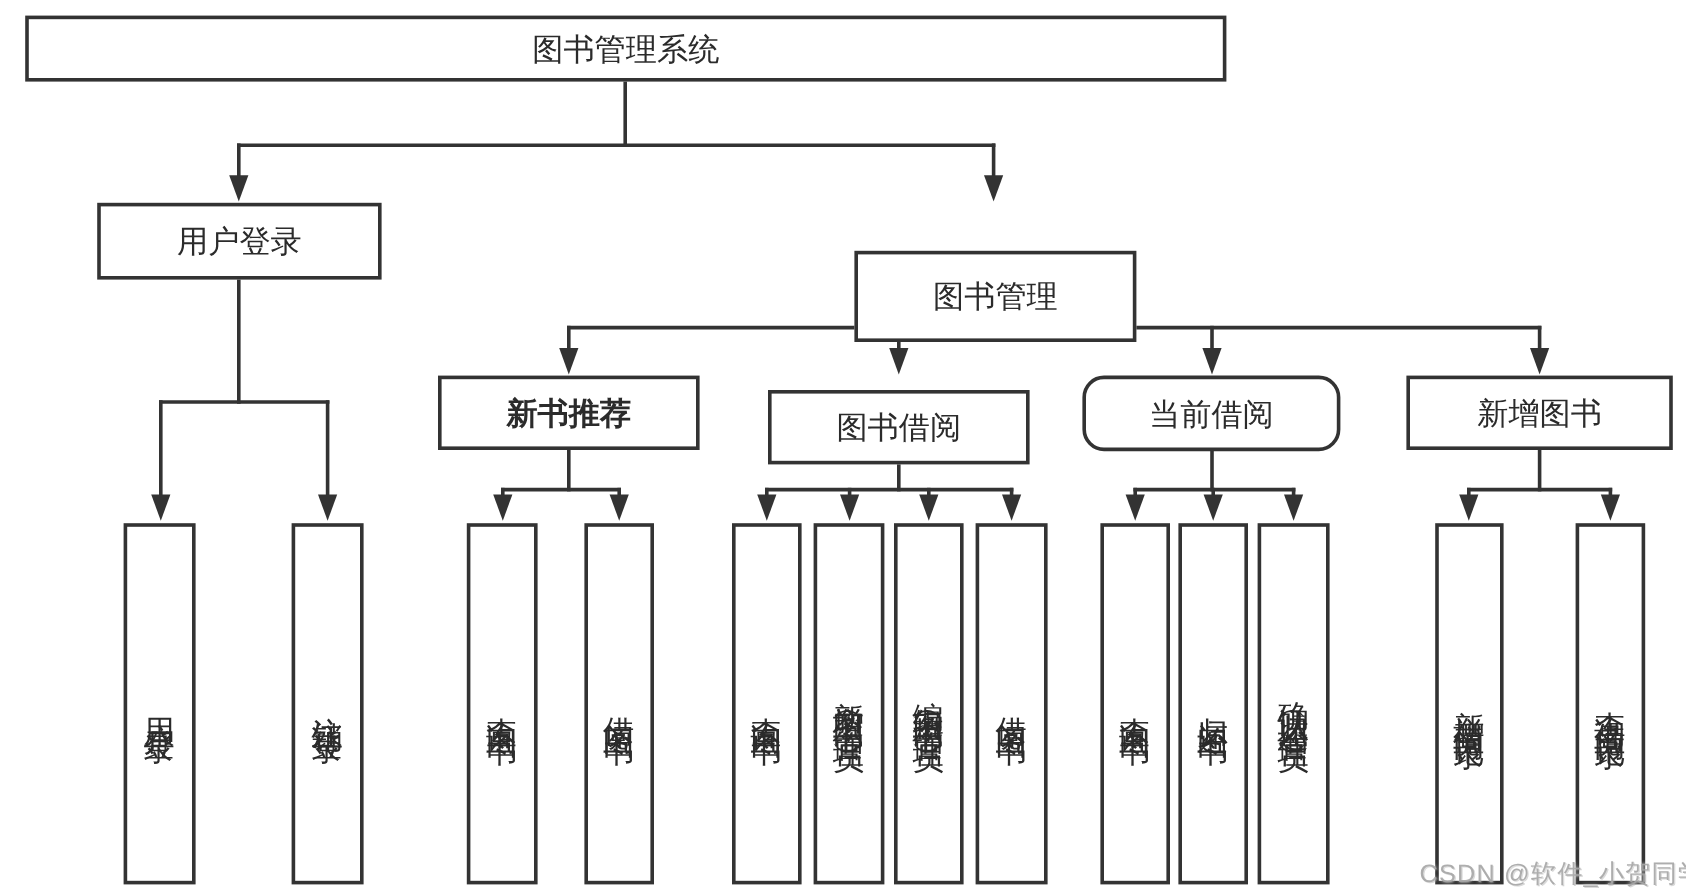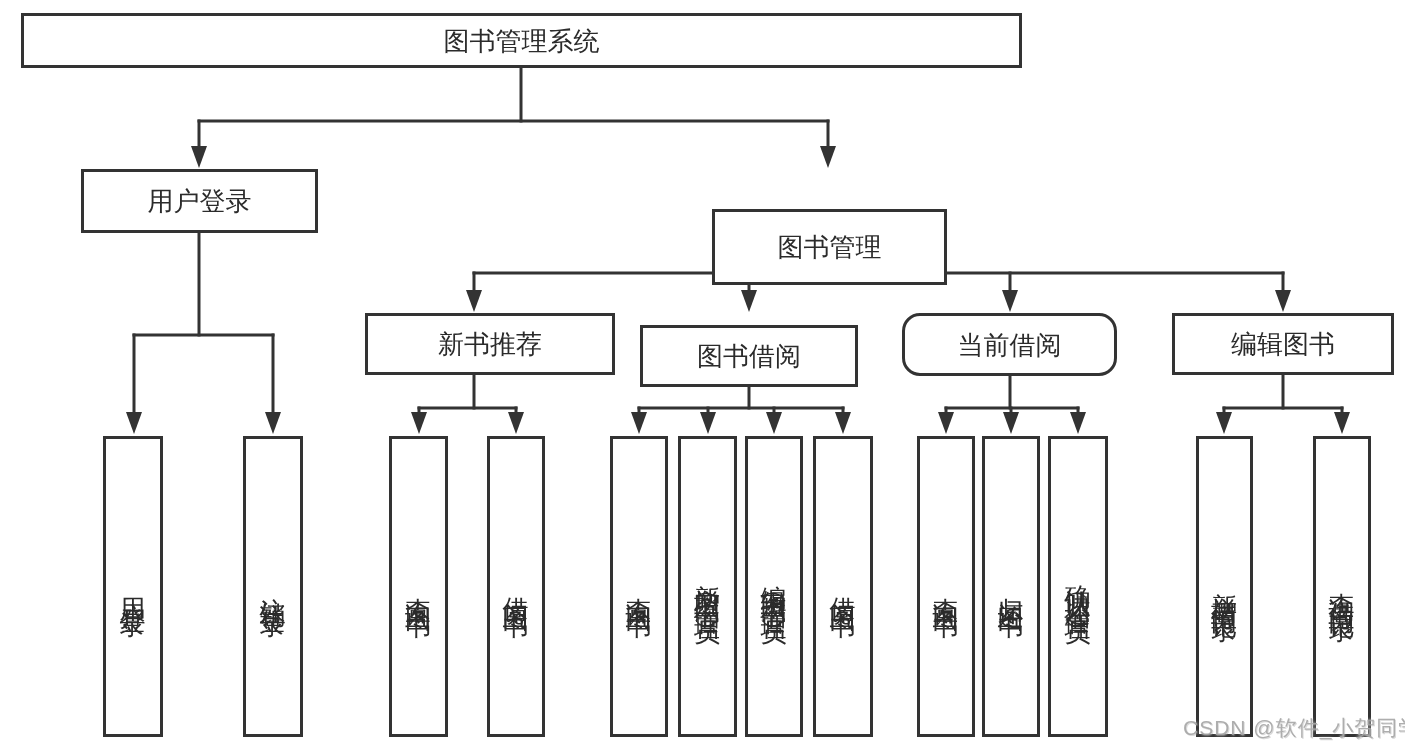--- a/index.html
+++ b/index.html
@@ -136,24 +136,24 @@
       <line x1="1342" y1="408" x2="1342" y2="414"></line>
       <polygon points="1334,412 1350,412 1342,434"></polygon>
     </g>
   </svg>
 
   <div class="node" style="left:21px; top:13px; width:1001px; height:55px;">图书管理系统</div>
 
   <div class="node" style="left:81px; top:169px; width:237px; height:64px;">用户登录</div>
   <div class="node" style="left:712px; top:169px; width:235px; height:76px;margin-top:40px;">图书管理</div>
 
-  <div class="node" style="left:365px; top:313px; width:250px; height:62px;">新书推荐</div>
+  <div class="node" style="left:365px; top:313px; width:218px; height:62px;font-weight:bold;">新书推荐</div>
   <div class="node" style="left:640px; top:313px; width:218px; height:62px;margin-top:12px;">图书借阅</div>
   <div class="node" style="left:902px; top:313px; width:215px; height:63px;border-radius:18px;">当前借阅</div>
-  <div class="node" style="left:1172px; top:313px; width:222px; height:62px;">编辑图书</div>
+  <div class="node" style="left:1172px; top:313px; width:222px; height:62px;">新增图书</div>
 
   <div class="node vnode" style="left:103px; top:436px; width:60px; height:301px;">用户登录</div>
   <div class="node vnode" style="left:243px; top:436px; width:60px; height:301px;">注销登录</div>
 
   <div class="node vnode" style="left:389px; top:436px; width:59px; height:301px;">查询图书</div>
   <div class="node vnode" style="left:487px; top:436px; width:58px; height:301px;">借阅图书</div>
 
   <div class="node vnode" style="left:610px; top:436px; width:58px; height:301px;">查询图书</div>
   <div class="node vnode" style="left:678px; top:436px; width:59px; height:301px;">新增图书（管理员）</div>
   <div class="node vnode" style="left:745px; top:436px; width:58px; height:301px;">编辑图书（管理员）</div>

